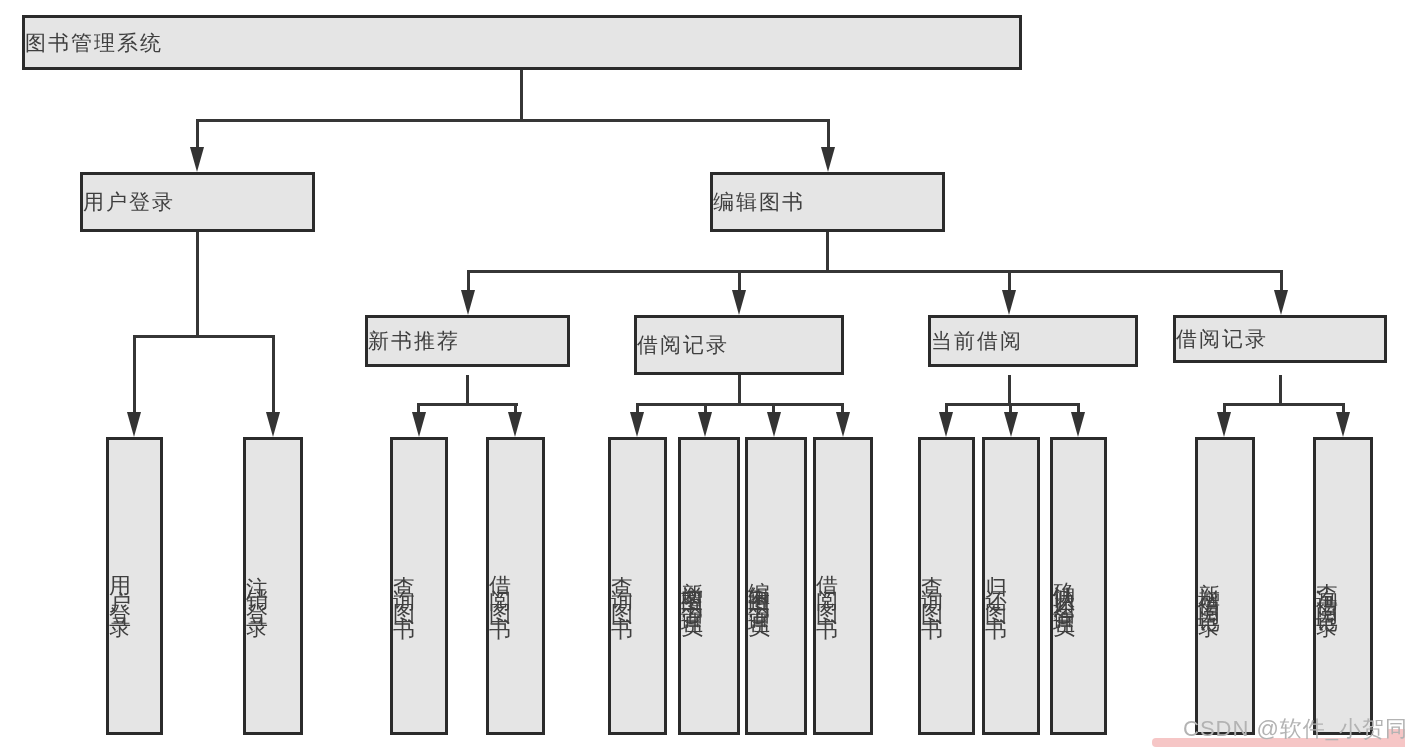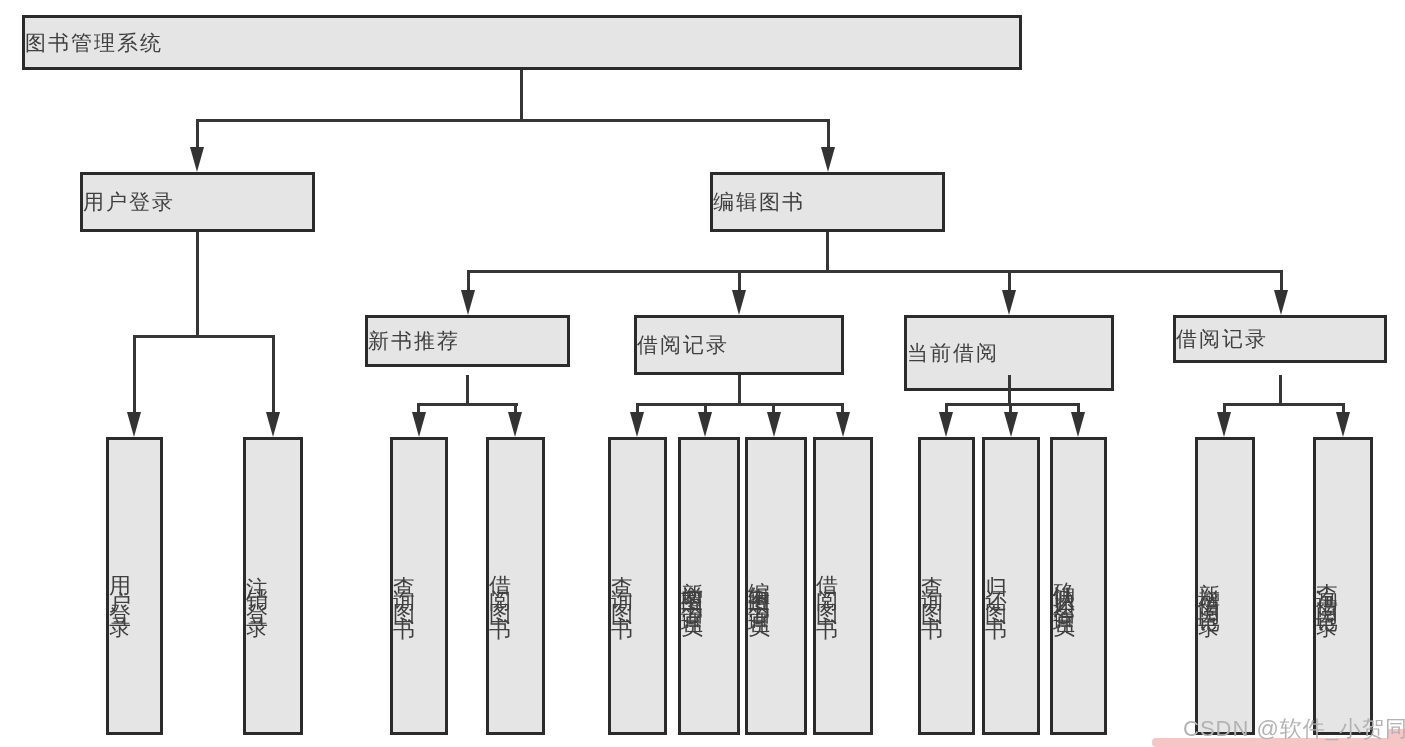--- a/index.html
+++ b/index.html
@@ -79,21 +79,21 @@
   <div class="arrow" style="left:1002px;top:290px;"></div>
   <div class="vline" style="left:1280px;top:270px;height:23px;"></div>
   <div class="arrow" style="left:1274px;top:290px;"></div>
 
   <div class="box" style="left:365px;top:315px;width:205px;height:52px;">
     <span class="hlabel">新书推荐</span>
   </div>
   <div class="box" style="left:634px;top:315px;width:210px;height:60px;">
     <span class="hlabel">借阅记录</span>
   </div>
-  <div class="box" style="left:904px;top:315px;width:210px;height:76px;">
+  <div class="box" style="left:928px;top:315px;width:210px;height:52px;">
     <span class="hlabel">当前借阅</span>
   </div>
   <div class="box" style="left:1173px;top:315px;width:214px;height:48px;">
     <span class="hlabel">借阅记录</span>
   </div>
 
   <div class="vline" style="left:466px;top:375px;height:31px;"></div>
   <div class="hline" style="left:417px;top:403px;width:101px;"></div>
   <div class="vline" style="left:417px;top:403px;height:12px;"></div>
   <div class="arrow" style="left:412px;top:412px;"></div>

